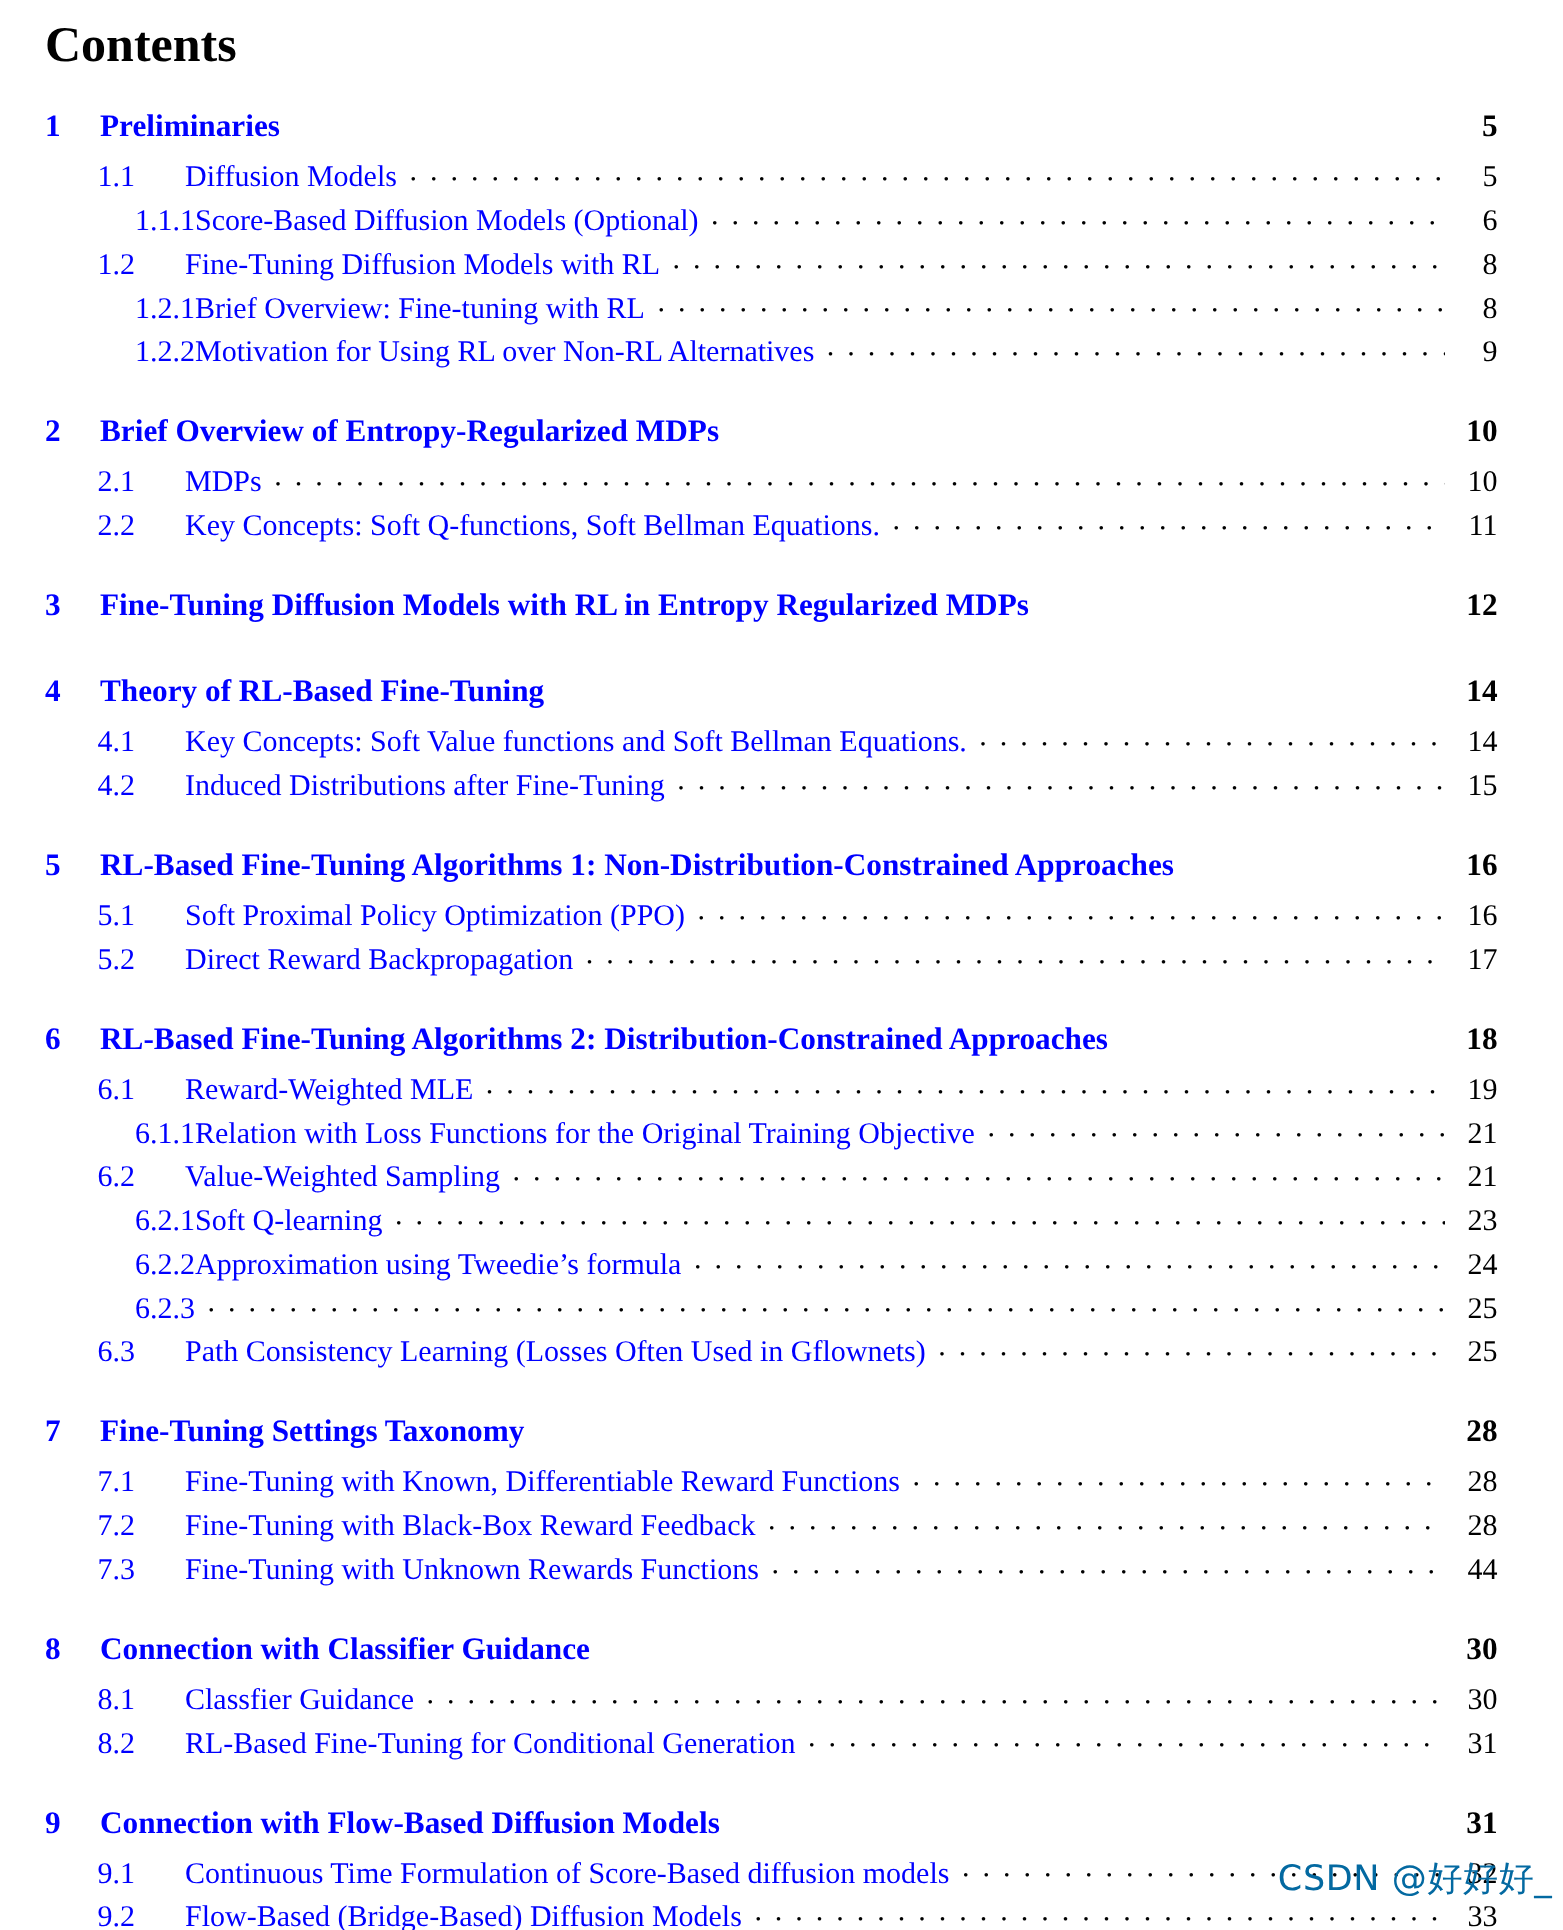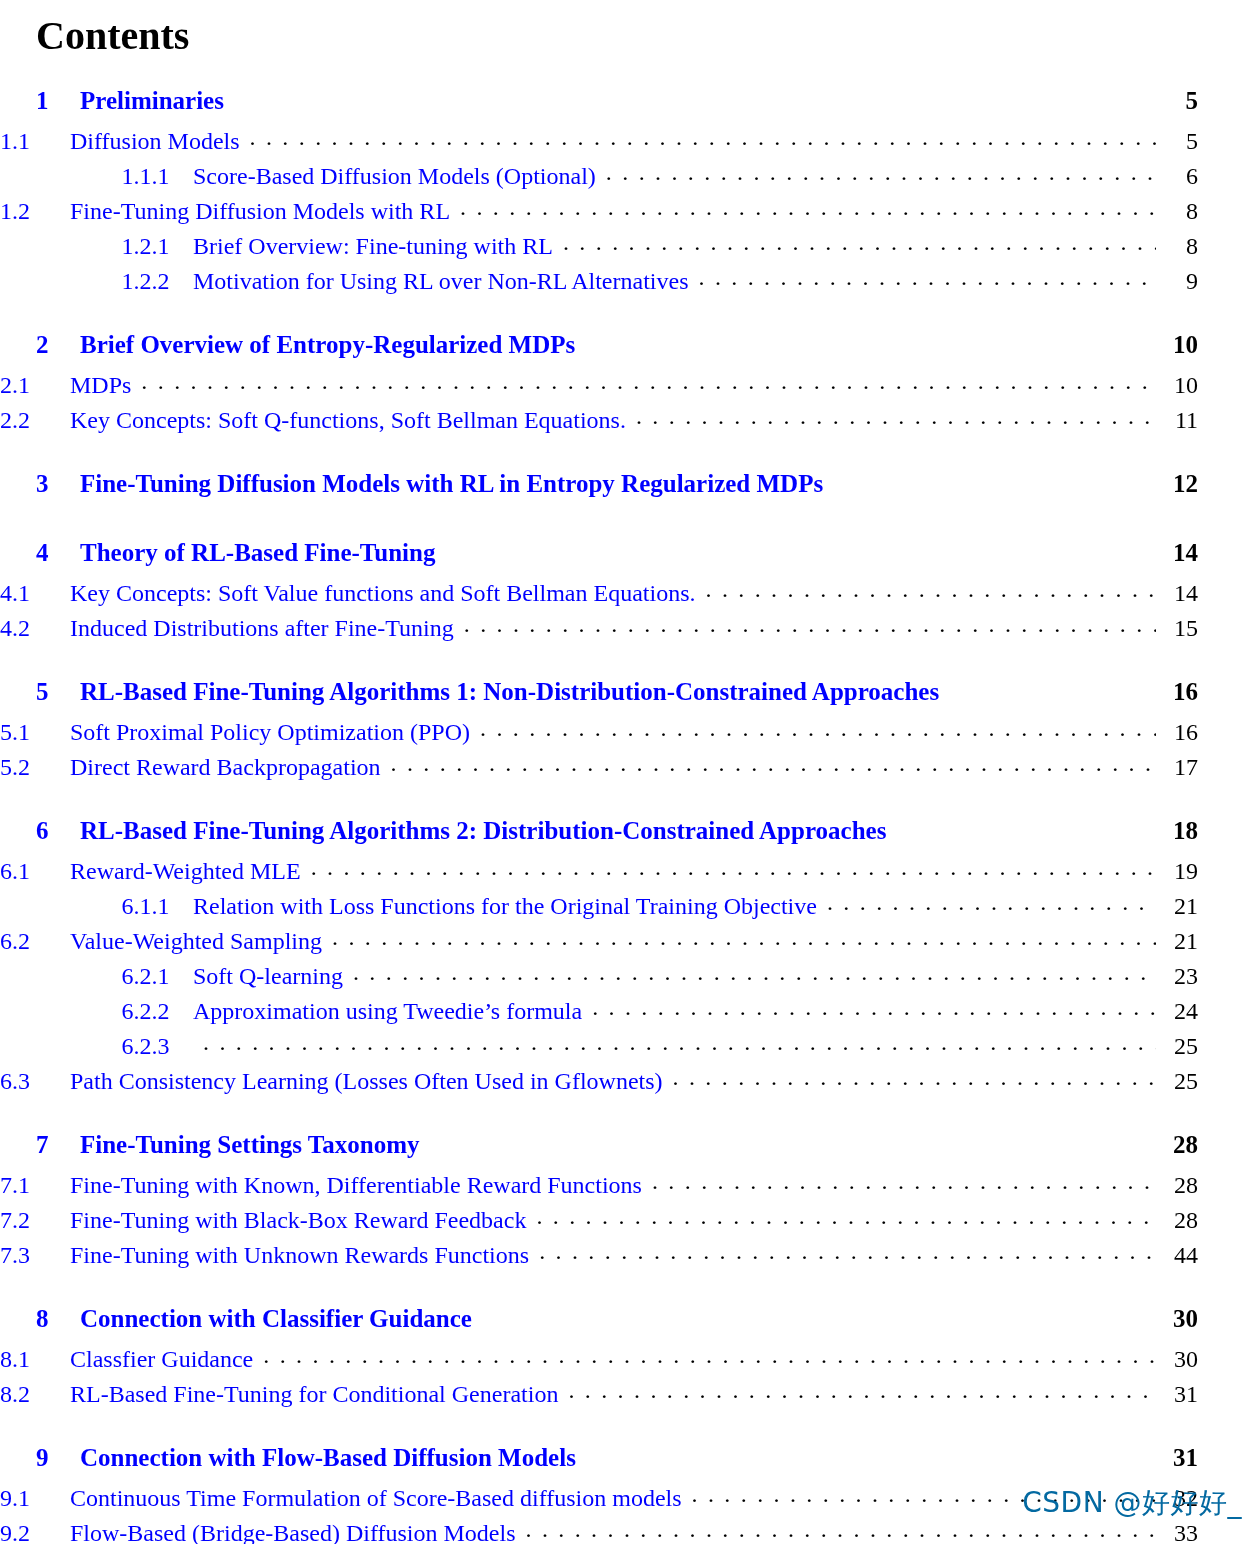--- a/index.html
+++ b/index.html
@@ -87,41 +87,42 @@
   
   .entry.level-subsection {
     font-size: 24px;
     font-weight: normal;
     color: #0000FF;
     height: 35px;
   }
   .entry.level-subsection .num {
     width: 70px;
     flex: 0 0 70px;
+    margin-left: 78px;
     text-align: left;
   }
   .entry.level-subsection .page {
     color: #000000;
     font-weight: normal;
     min-width: 34px;
     text-align: right;
   }
 
   
   .entry.level-subsubsection {
     font-size: 24px;
     font-weight: normal;
     color: #0000FF;
     height: 35px;
   }
   .entry.level-subsubsection .num {
     width: 95px;
     flex: 0 0 95px;
-    margin-left: 98px;
-    text-align: center;
+    margin-left: 61px;
+    text-align: right;
   }
   .entry.level-subsubsection .page {
     color: #000000;
     font-weight: normal;
     min-width: 34px;
     text-align: right;
   }
 
   .entry .label {
     white-space: nowrap;

